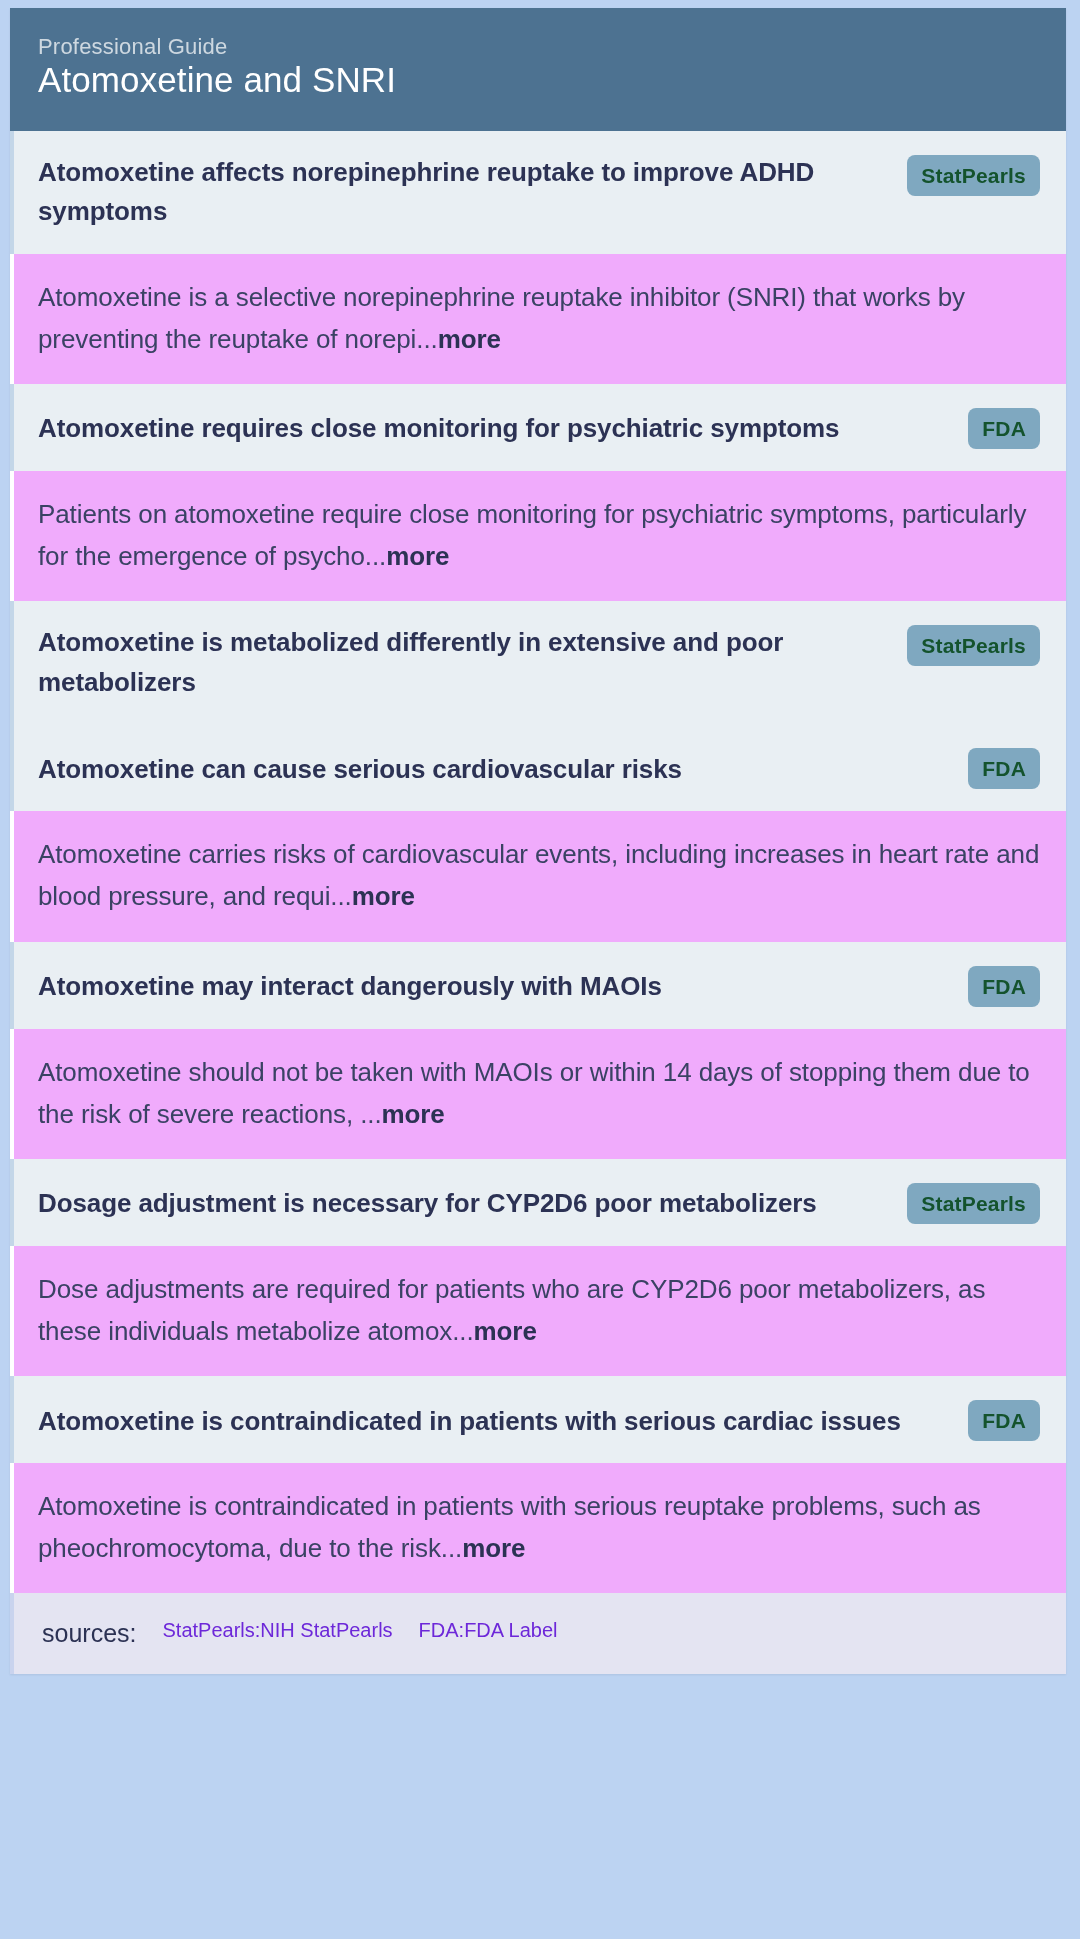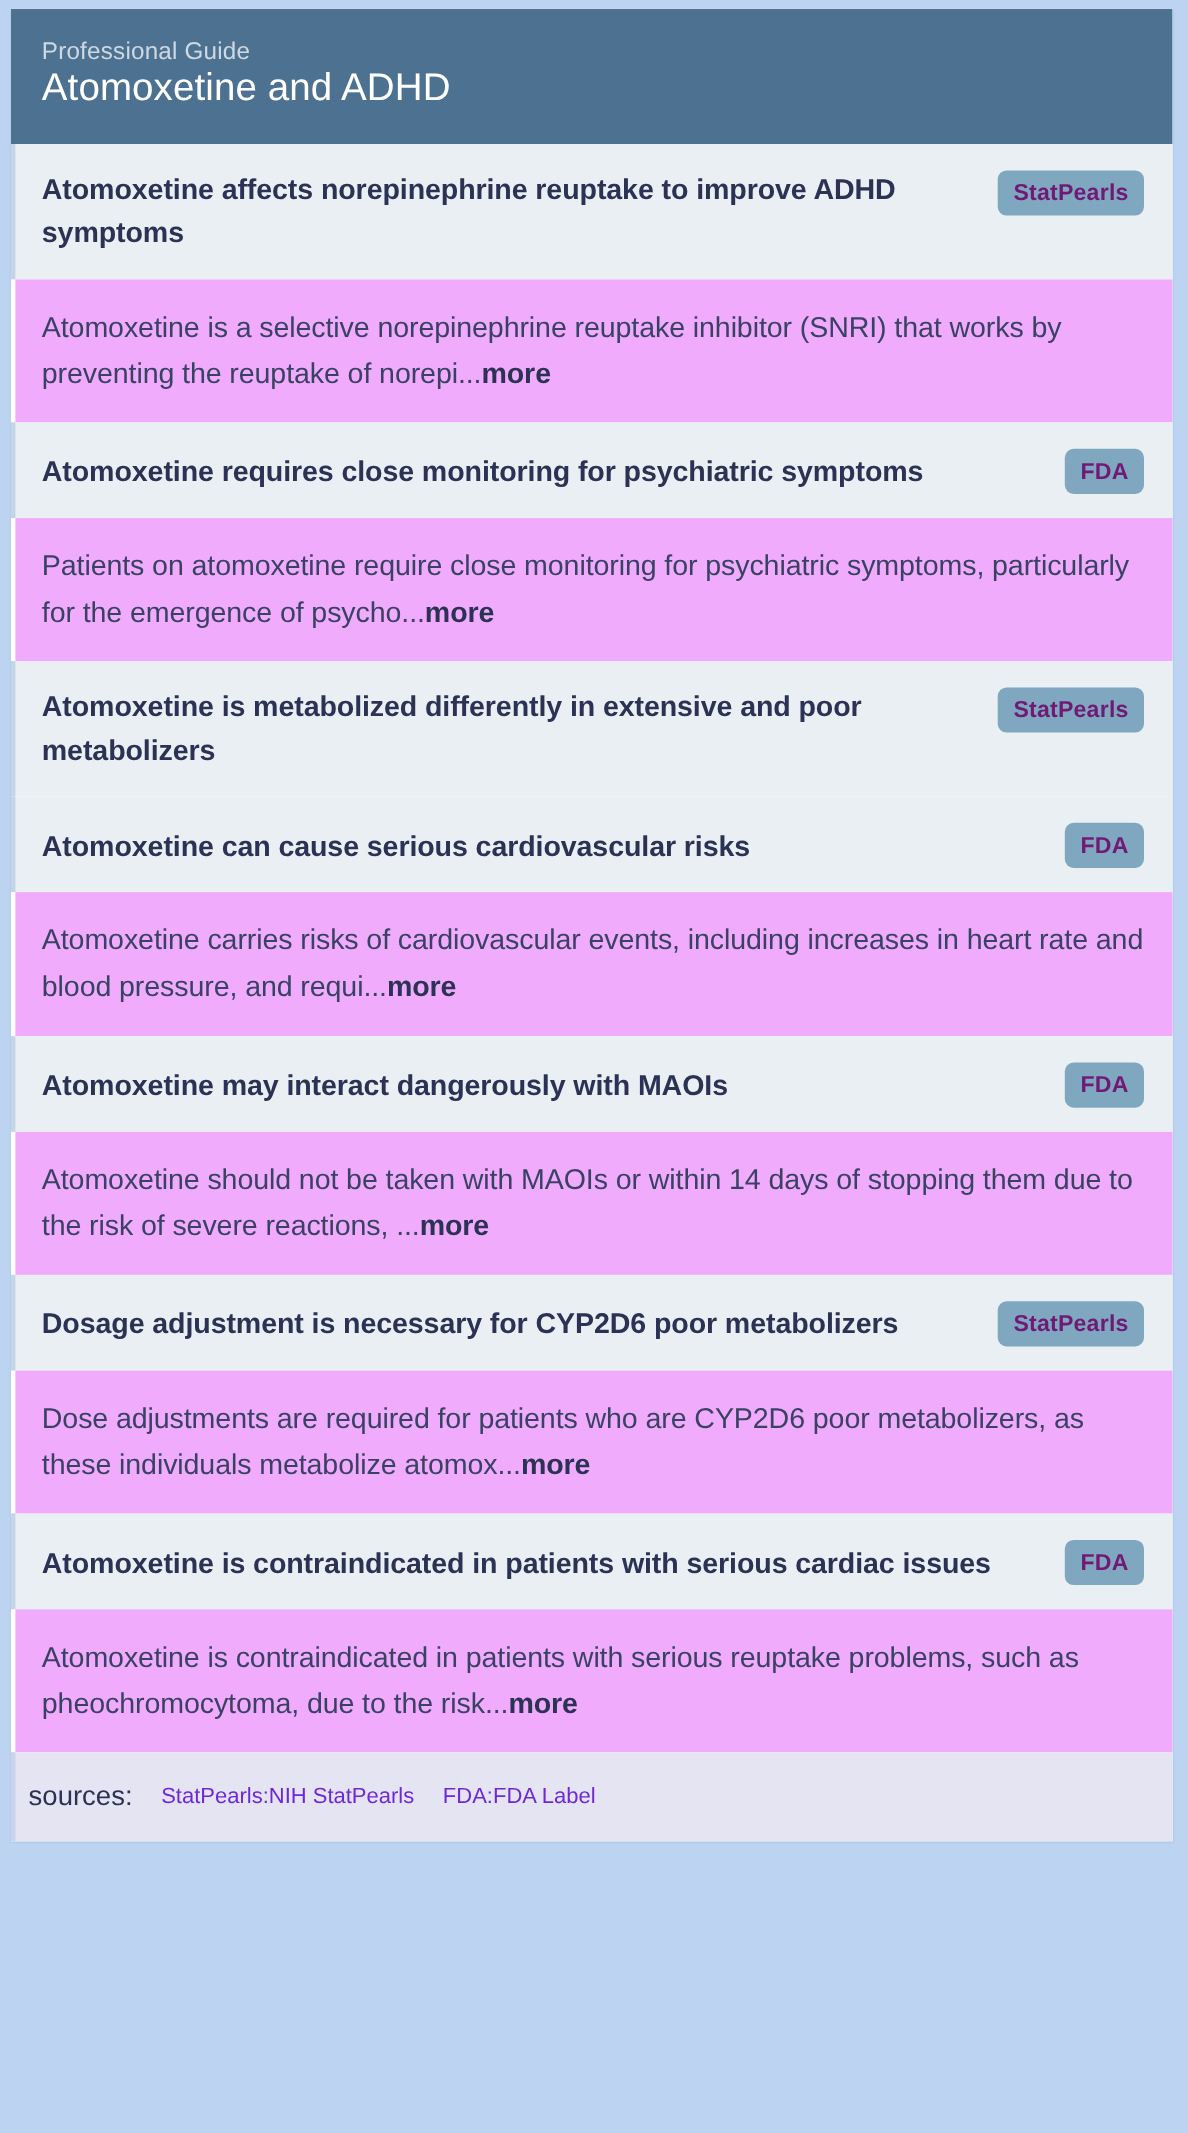--- a/index.html
+++ b/index.html
@@ -61,21 +61,21 @@
     color: #2c3254;
     font-size: 26px;
     font-weight: 700;
     line-height: 1.52;
     letter-spacing: -0.1px;
   }
 
   .src-badge {
     flex: 0 0 auto;
     background: #7fa8c0;
-    color: #701a75;
+    color: #14532d;
     font-size: 21px;
     font-weight: 600;
     letter-spacing: 0.2px;
     border-radius: 8px;
     padding: 9px 14px;
     white-space: nowrap;
     line-height: 1.1;
     margin-top: 2px;
   }
 
@@ -93,23 +93,23 @@
   }
   .more-link {
     color: #2c3254;
     font-weight: 700;
   }
 
   
   .guide-footer {
     background: #e4e4f2;
     border-left: 4px solid #c9d3ee;
-    padding: 26px 26px 26px 12px;
+    padding: 26px 26px 26px 28px;
     display: flex;
-    align-items: center;
+    align-items: flex-start;
     gap: 26px;
   }
   .footer-label {
     color: #2c3254;
     font-size: 25px;
     font-weight: 400;
   }
   .footer-src {
     color: #6d28d9;
     font-size: 20px;
@@ -117,21 +117,21 @@
     white-space: nowrap;
   }
 </style>
 </head>
 <body>
 
 <div class="guide-card">
 
   <div class="guide-header">
     <div class="guide-eyebrow">Professional Guide</div>
-    <div class="guide-title">Atomoxetine and ADHD</div>
+    <div class="guide-title">Atomoxetine and SNRI</div>
   </div>
 
   <div class="qa-list">
       <div class="q-row">
         <div class="q-text">Atomoxetine affects norepinephrine reuptake to improve ADHD symptoms</div>
         <div class="src-badge">StatPearls</div>
       </div>
       <div class="a-row">
         <div class="a-text"><span>Atomoxetine is a selective norepinephrine reuptake inhibitor (SNRI) that works by preventing the reuptake of norepi...</span><span class="more-link">more</span></div>
       </div>

